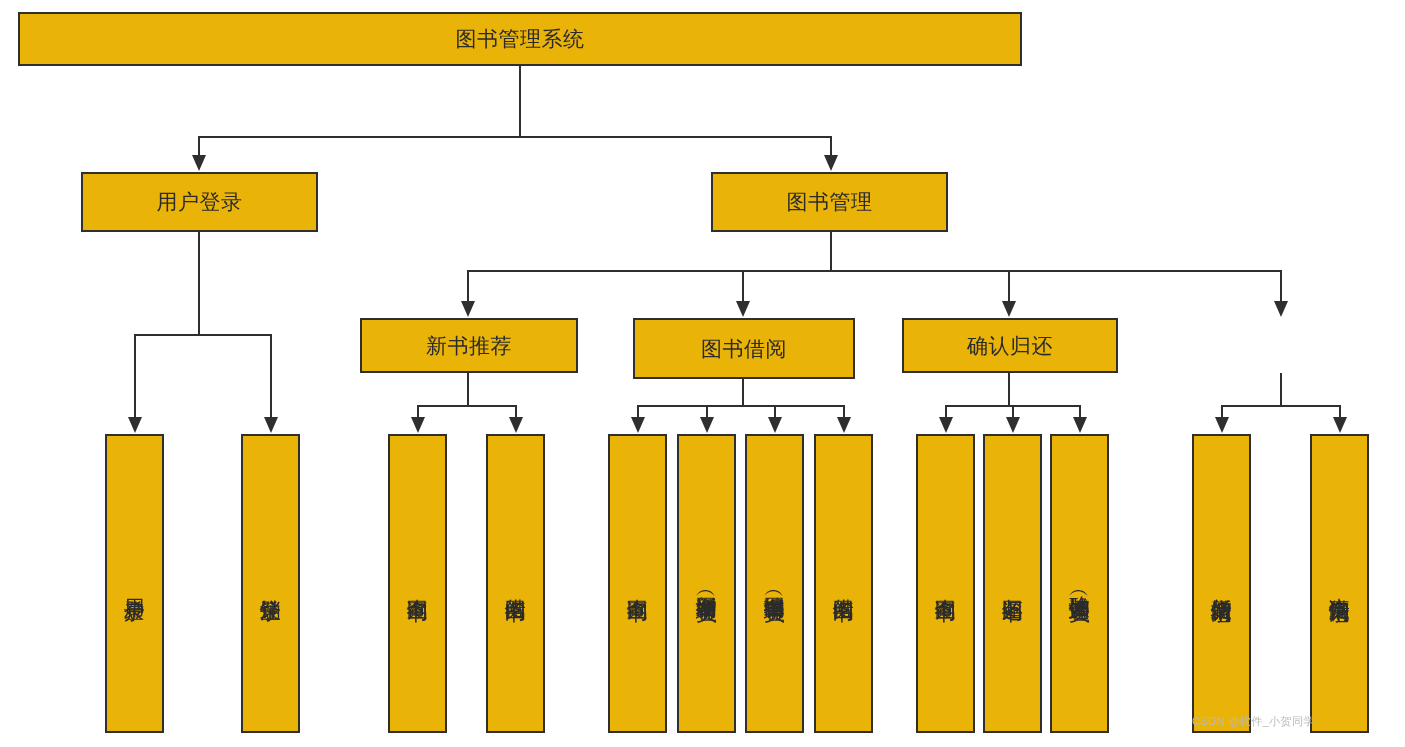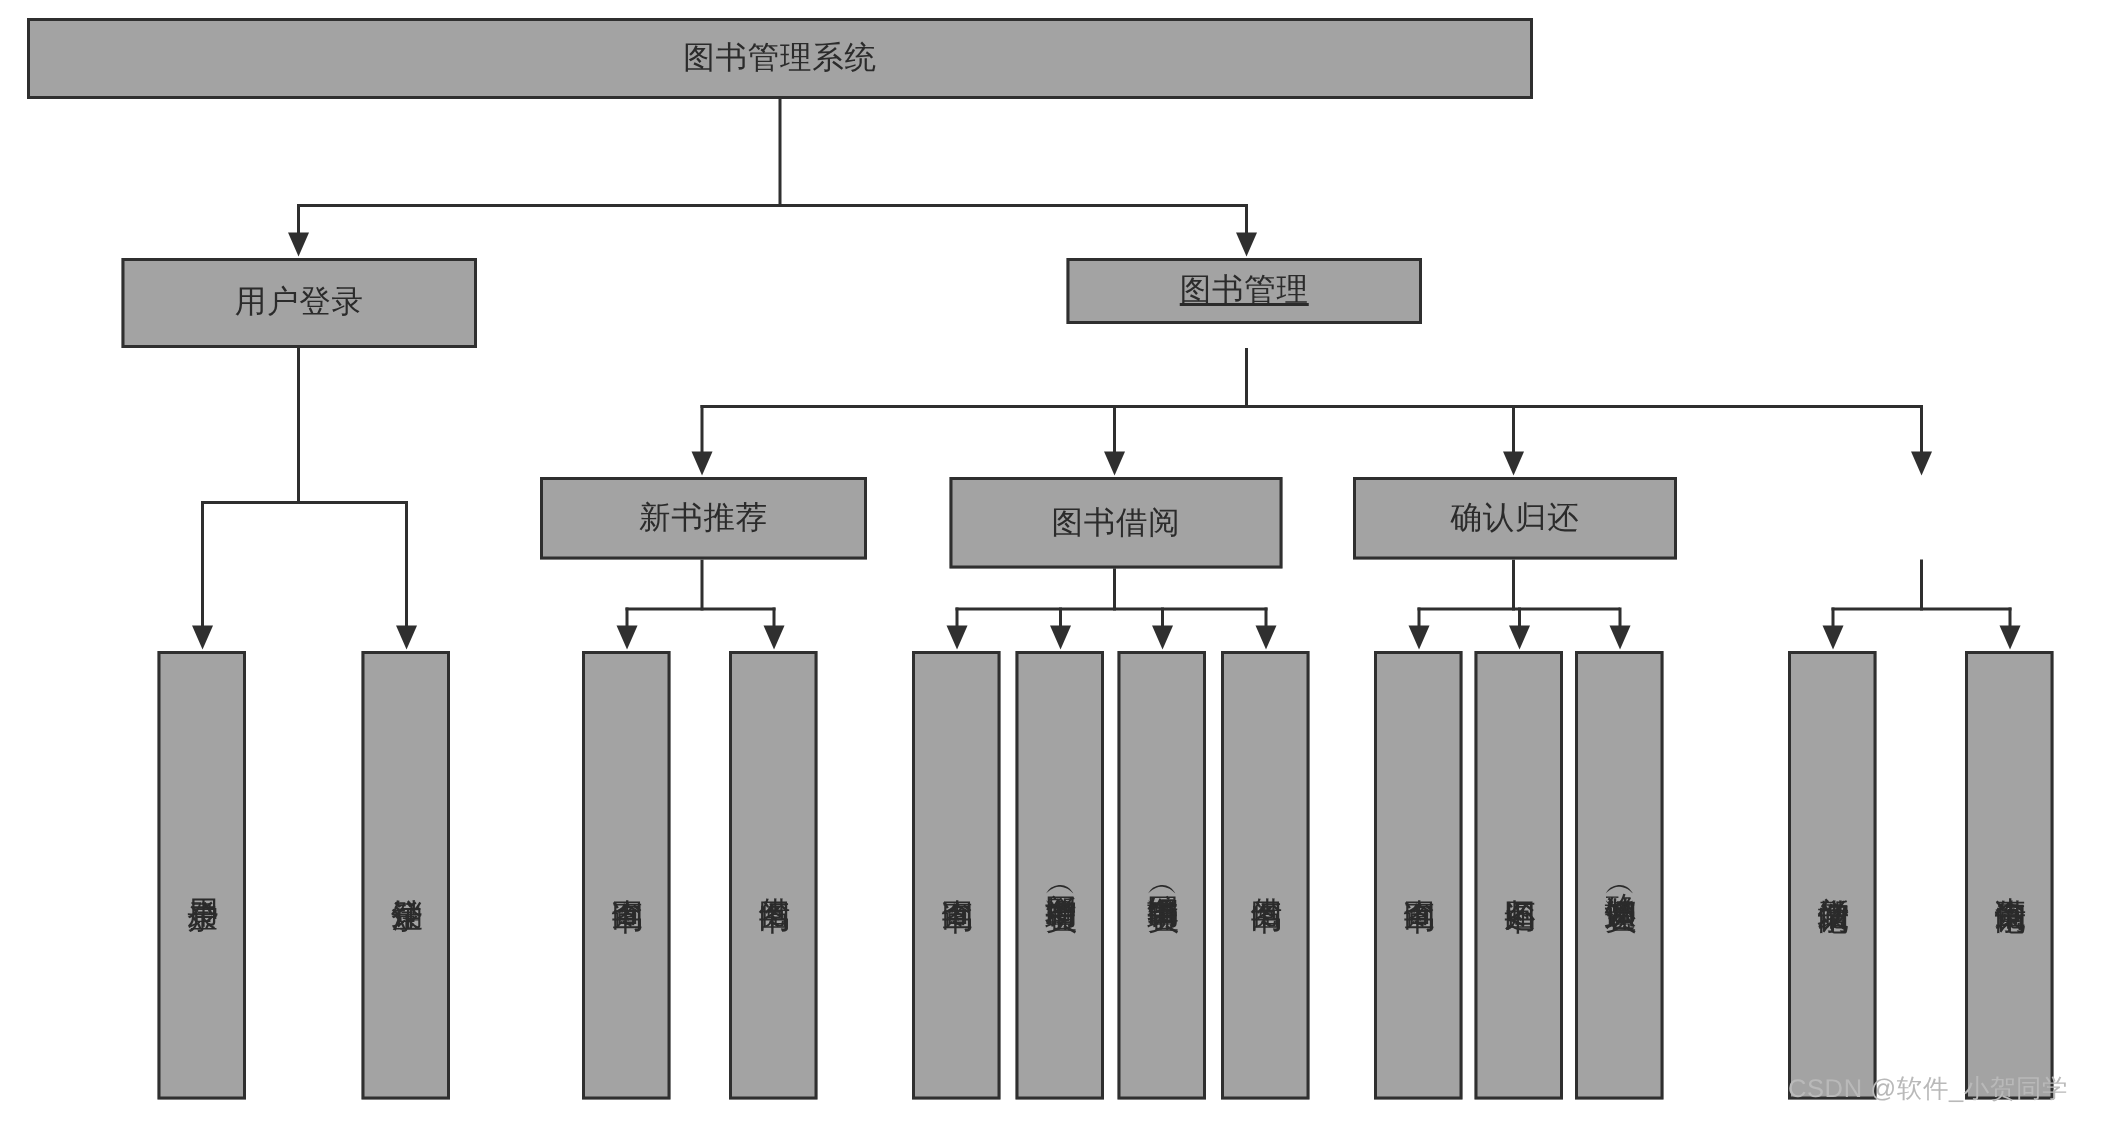--- a/index.html
+++ b/index.html
@@ -14,21 +14,21 @@
     position: relative;
     width: 1405px;
     height: 747px;
     background: #ffffff;
     overflow: hidden;
   }
   .node {
     position: absolute;
     box-sizing: border-box;
     border: 2px solid #2f2f2f;
-    background: #a3a3a3;
+    background: #eab308;
     display: flex;
     align-items: center;
     justify-content: center;
     color: #2b2b2b;
   }
   .node.horiz {
     font-size: 21px;
     letter-spacing: 0.5px;
     line-height: 1.1;
   }
@@ -51,21 +51,21 @@
     position: absolute;
     width: 0;
     height: 0;
     border-left: 7px solid transparent;
     border-right: 7px solid transparent;
     border-top: 16px solid #2f2f2f;
   }
   .watermark {
     position: absolute;
     color: #b9b9b9;
-    font-size: 17px;
+    font-size: 11px;
     white-space: nowrap;
     letter-spacing: 0.4px;
   }
 </style>
 </head>
 <body>
 
 <div id="canvas">
 
   <div class="edge v" style="left:519px; top:66px; height:72px;"></div>
@@ -124,21 +124,21 @@
   <div class="edge h" style="left:1221px; top:405px; width:120px;"></div>
   <div class="edge v" style="left:1221px; top:405px; height:13px;"></div>
   <div class="arrow" style="left:1215px; top:417px;"></div>
   <div class="edge v" style="left:1339px; top:405px; height:13px;"></div>
   <div class="arrow" style="left:1333px; top:417px;"></div>
 
   <div class="node horiz" style="left:18px; top:12px; width:1004px; height:54px;">图书管理系统</div>
 
   <div class="node horiz" style="left:81px; top:172px; width:237px; height:60px;">用户登录</div>
 
-  <div class="node horiz" style="left:711px; top:172px; width:237px; height:44px;text-decoration:underline;">图书管理</div>
+  <div class="node horiz" style="left:711px; top:172px; width:237px; height:60px;">图书管理</div>
 
   <div class="node horiz" style="left:360px; top:318px; width:218px; height:55px;">新书推荐</div>
 
   <div class="node horiz" style="left:633px; top:318px; width:222px; height:61px;">图书借阅</div>
 
   <div class="node horiz" style="left:902px; top:318px; width:216px; height:55px;">确认归还</div>
 
 
   <div class="node vert" style="left:105px; top:434px; width:59px; height:299px;">用户登录</div>
   <div class="node vert" style="left:241px; top:434px; width:59px; height:299px;">注销登录</div>

